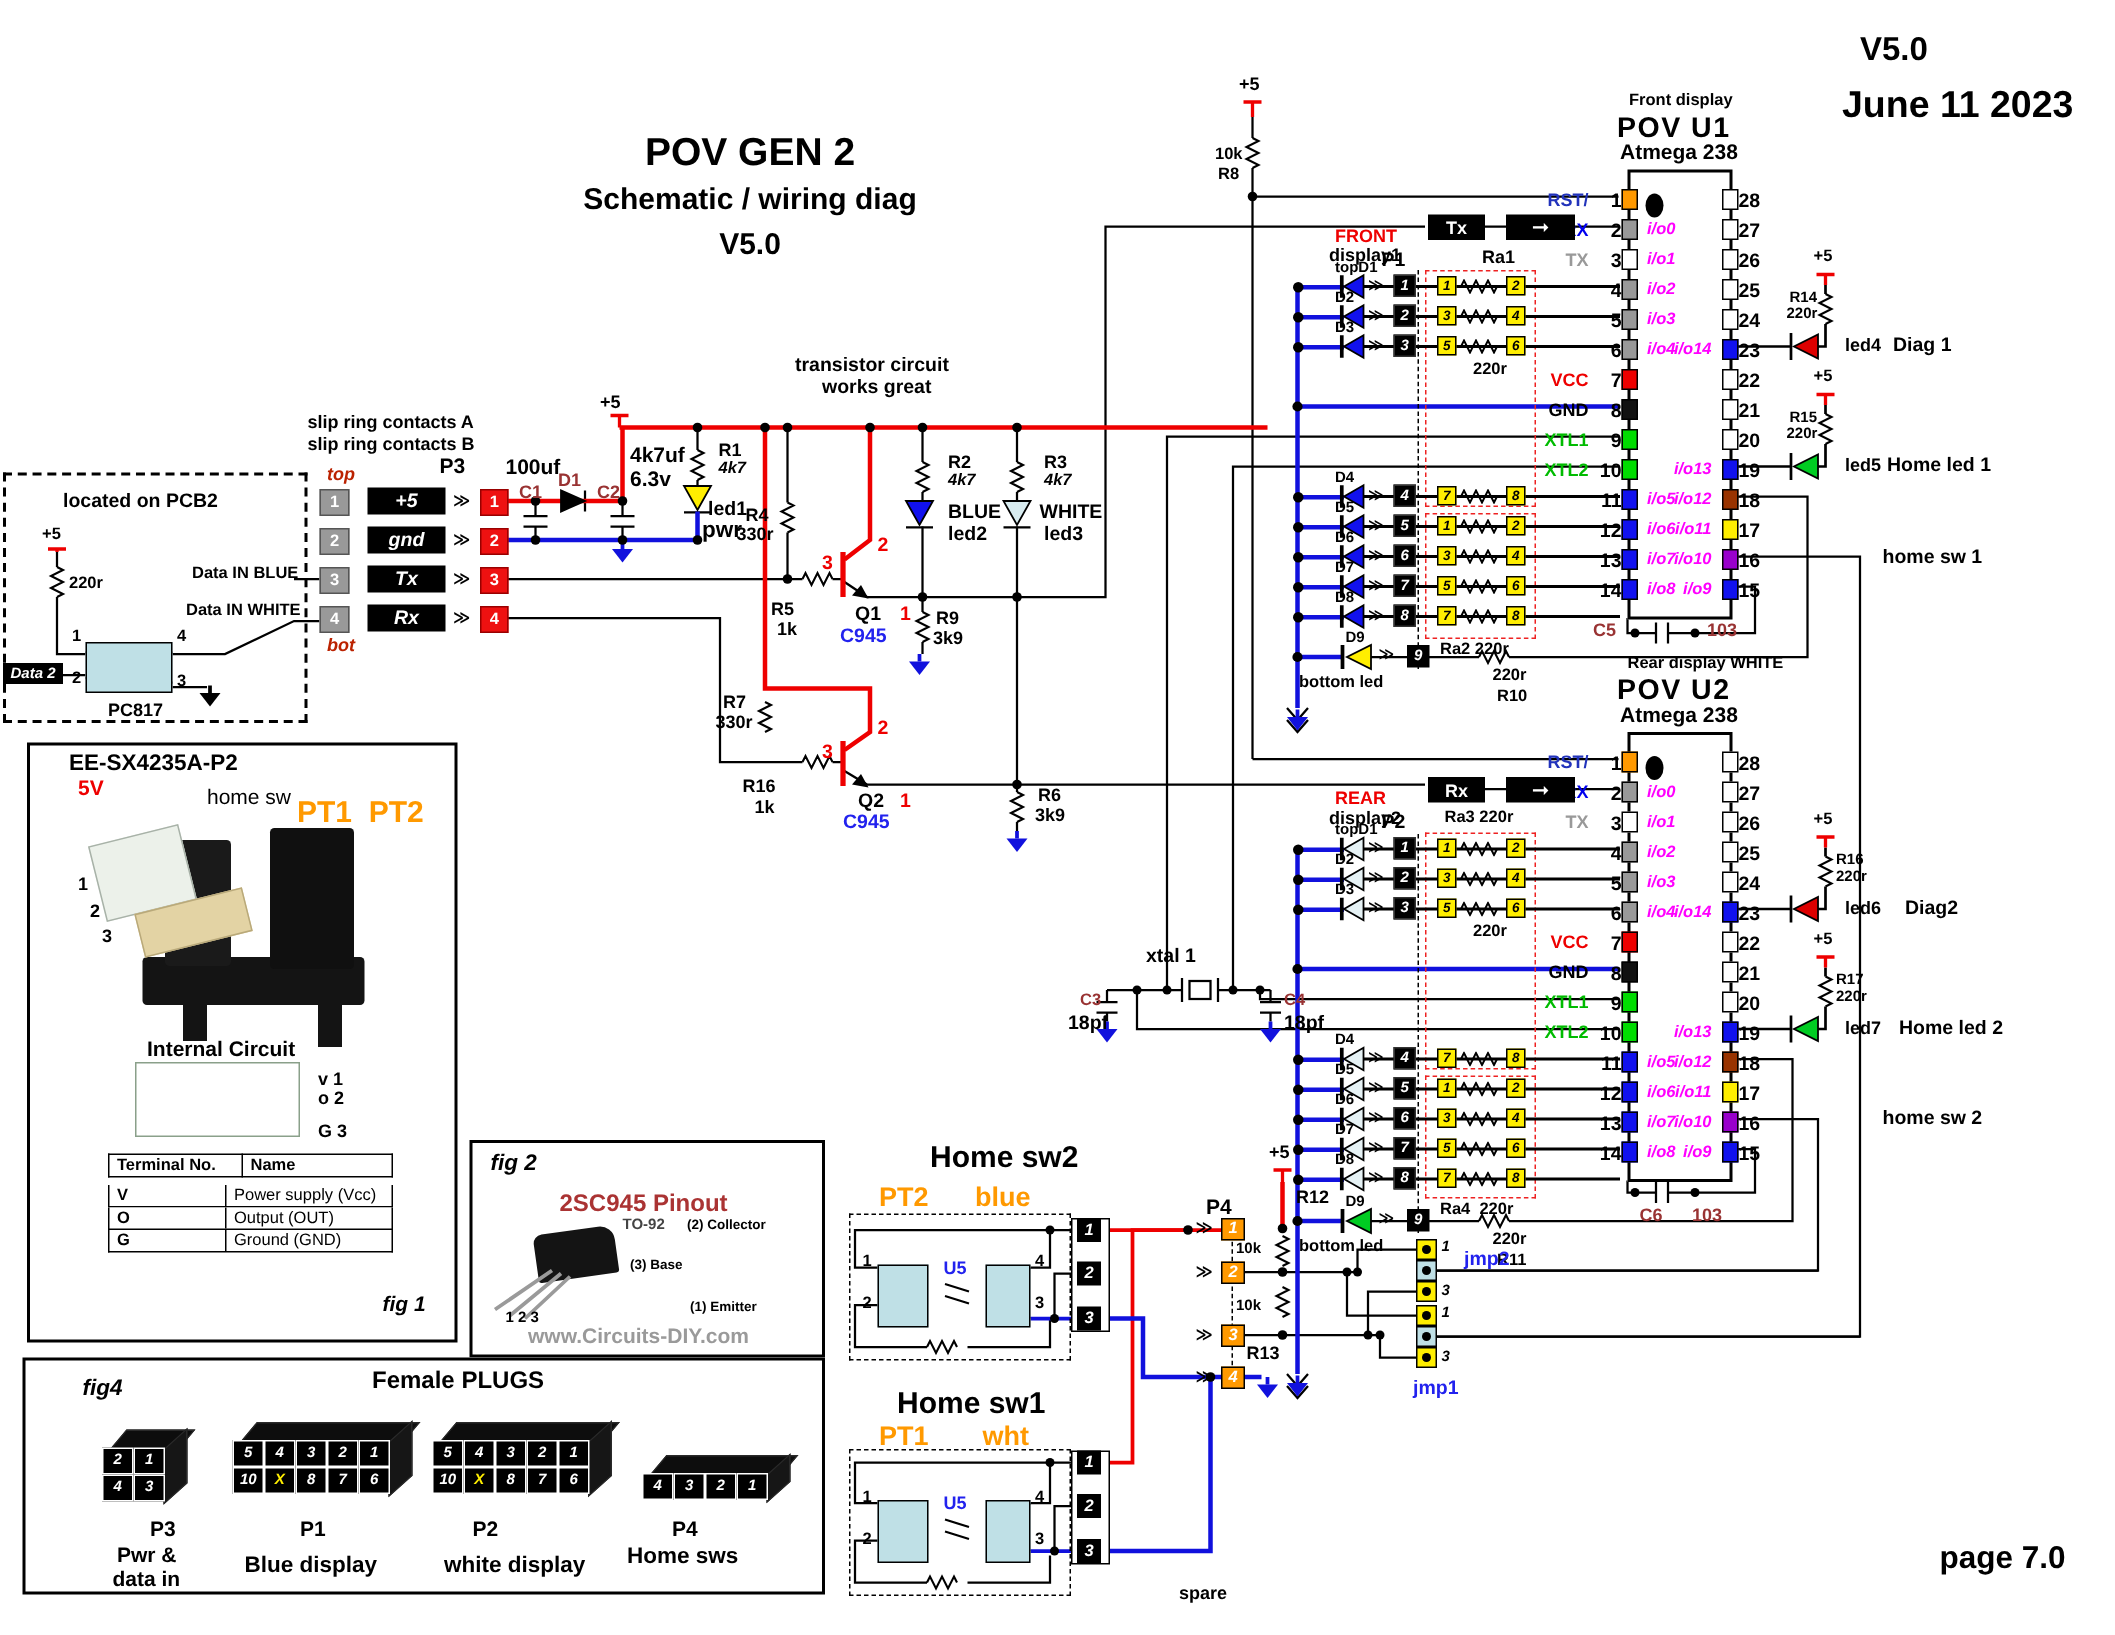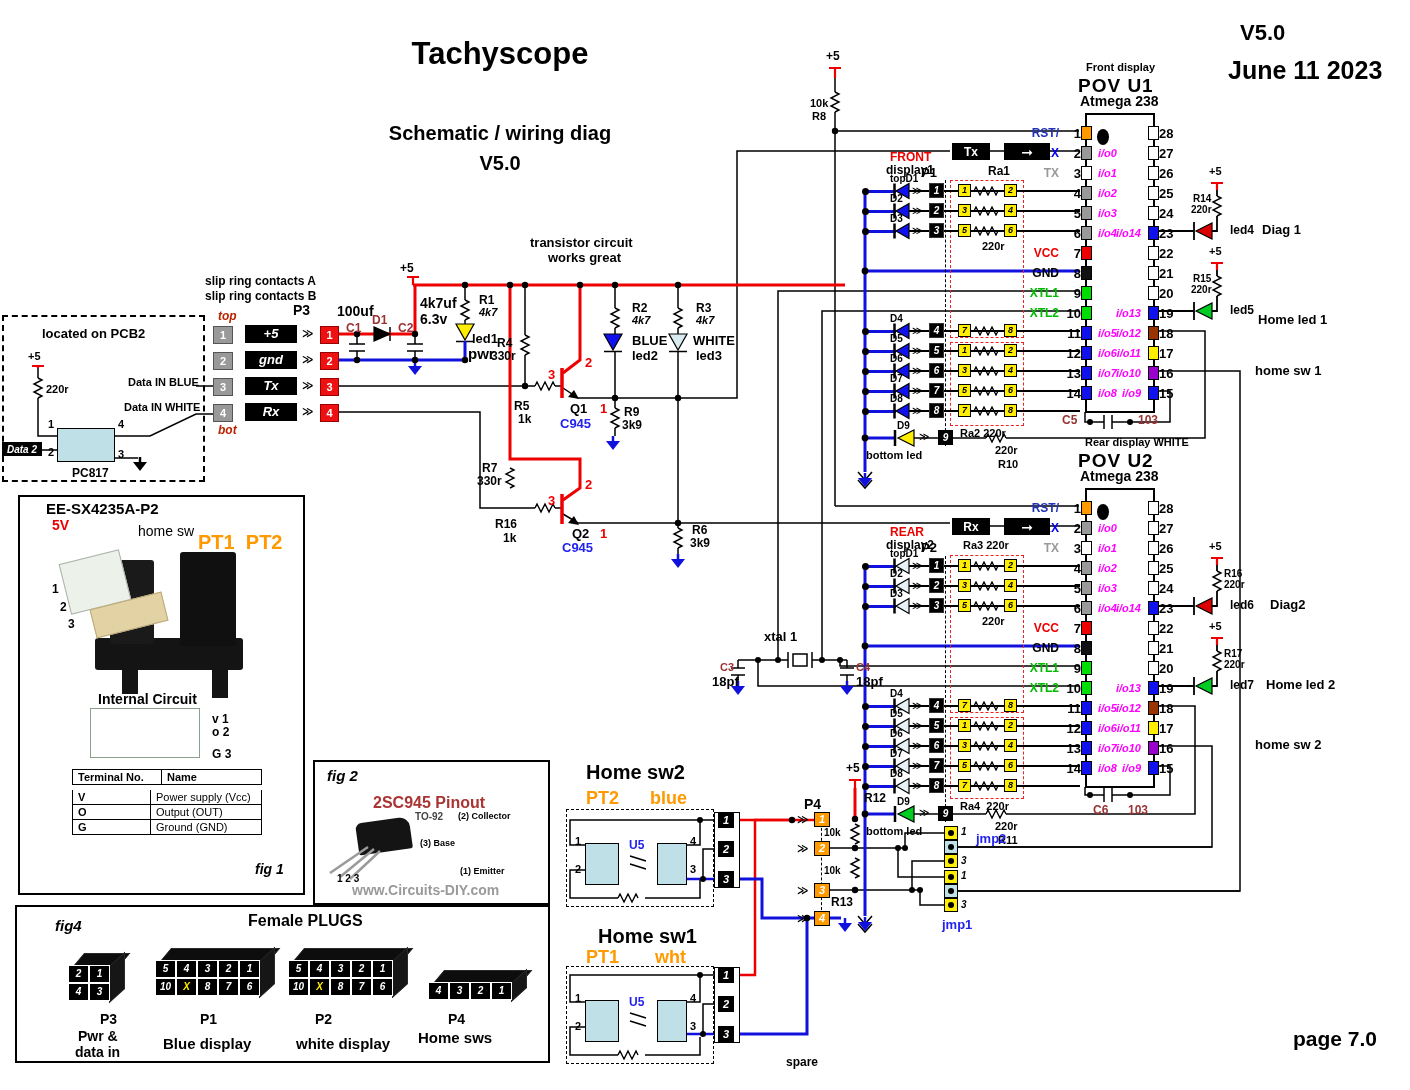--- a/index.html
+++ b/index.html
@@ -305,21 +305,21 @@
     <path d="M343,956 C351,938 363,932 373,938" stroke="#8b2e20" stroke-width="5"></path>
     <path d="M363,956 C371,938 383,932 393,938" stroke="#8b2e20" stroke-width="5"></path>
     <path d="M383,956 C391,938 403,932 413,938" stroke="#8b2e20" stroke-width="5"></path>
     <path d="M403,974 C417,966 425,968 429,974" stroke="#cc2020" stroke-width="4.5"></path>
     <path d="M500,978 C515,962 528,958 536,962" stroke="#111" stroke-width="4.5"></path>
     <path d="M505,988 C522,975 535,973 543,978" stroke="#cc2020" stroke-width="4.5"></path>
     <path d="M495,978 C508,966 518,962 526,966" stroke="#8b2e20" stroke-width="4.5"></path>
   </g>
 </svg>
 
-<div class="lbl" style="left:360px;top:38px;width:280px;text-align:center;font-size:31px;">Tachyscope</div>
+<div class="lbl" style="left:360px;top:88px;width:280px;text-align:center;font-size:26px;">POV GEN 2</div>
 <div class="lbl" style="left:360px;top:123px;width:280px;text-align:center;font-size:20px;">Schematic / wiring diag</div>
 <div class="lbl" style="left:360px;top:153px;width:280px;text-align:center;font-size:20px;">V5.0</div>
 <div class="lbl" style="left:1240px;top:22px;font-size:22px;">V5.0</div>
 <div class="lbl" style="left:1228px;top:58px;font-size:25px;">June 11 2023</div>
 <div class="lbl" style="left:1293px;top:1028px;font-size:21px;">page 7.0</div>
 <div class="lbl" style="left:530px;top:236px;font-size:13px;">transistor circuit</div>
 <div class="lbl" style="left:548px;top:251px;font-size:13px;">works great</div>
 <div class="lbl" style="left:205px;top:275px;font-size:12px;">slip ring contacts A</div>
 <div class="lbl" style="left:205px;top:290px;font-size:12px;">slip ring contacts B</div>
 <div class="lbl" style="left:786px;top:1056px;font-size:12px;">spare</div>
@@ -1047,21 +1047,21 @@
 
 <div class="lbl" style="left:1209px;top:166px;font-size:11px;">+5</div>
 <div class="lbl" style="left:1193px;top:194px;font-size:10px;">R14</div>
 <div class="lbl" style="left:1191px;top:205px;font-size:10px;">220r</div>
 <div class="lbl" style="left:1230px;top:224px;font-size:12px;">led4</div>
 <div class="lbl" style="left:1262px;top:223px;font-size:13px;">Diag 1</div>
 <div class="lbl" style="left:1209px;top:246px;font-size:11px;">+5</div>
 <div class="lbl" style="left:1193px;top:274px;font-size:10px;">R15</div>
 <div class="lbl" style="left:1191px;top:285px;font-size:10px;">220r</div>
 <div class="lbl" style="left:1230px;top:304px;font-size:12px;">led5</div>
-<div class="lbl" style="left:1258px;top:303px;font-size:13px;margin-top:10px;">Home led 1</div>
+<div class="lbl" style="left:1258px;top:303px;font-size:13px;">Home led 1</div>
 <div class="lbl" style="left:1255px;top:364px;font-size:13px;">home sw 1</div>
 <div class="lbl dkr" style="left:1062px;top:414px;font-size:12px;">C5</div>
 <div class="lbl dkr" style="left:1138px;top:414px;font-size:12px;">103</div>
 
 <div class="lbl" style="left:1209px;top:541px;font-size:11px;">+5</div>
 <div class="lbl" style="left:1224px;top:569px;font-size:10px;">R16</div>
 <div class="lbl" style="left:1224px;top:580px;font-size:10px;">220r</div>
 <div class="lbl" style="left:1230px;top:599px;font-size:12px;">led6</div>
 <div class="lbl" style="left:1270px;top:598px;font-size:13px;">Diag2</div>
 <div class="lbl" style="left:1209px;top:621px;font-size:11px;">+5</div>
@@ -1104,21 +1104,21 @@
 <div class="lbl blu" style="left:976px;top:832px;font-size:13px;color:#2222ee;">jmp2</div>
 <div class="jmp" style="left:944px;top:870px;">
   <div class="c" style="background:#ffee00;"></div>
   <div class="c" style="background:#bfe0e6;"></div>
   <div class="c" style="background:#ffee00;"></div>
 </div>
 <div class="lbl i" style="left:961px;top:871px;font-size:10px;">1</div>
 <div class="lbl i" style="left:961px;top:900px;font-size:10px;">3</div>
 <div class="lbl blu" style="left:942px;top:918px;font-size:13px;color:#2222ee;">jmp1</div>
 
-<div class="lbl" style="left:586px;top:762px;font-size:20px;">Home sw2</div>
+<div class="lbl" style="left:620px;top:762px;font-size:20px;">Home sw2</div>
 <div class="lbl org" style="left:586px;top:789px;font-size:18px;">PT2</div>
 <div class="lbl org" style="left:650px;top:789px;font-size:18px;">blue</div>
 <div class="dash" style="left:566px;top:809px;width:148px;height:98px;border-width:1.5px;"></div>
 <div class="u5box" style="left:585px;top:843px;width:34px;height:42px;"></div>
 <div class="u5box" style="left:657px;top:843px;width:30px;height:42px;"></div>
 <div class="lbl blu" style="left:629px;top:839px;font-size:12px;color:#2222ee;">U5</div>
 <div class="lbl" style="left:575px;top:836px;font-size:11px;">1</div>
 <div class="lbl" style="left:575px;top:864px;font-size:11px;">2</div>
 <div class="lbl" style="left:690px;top:836px;font-size:11px;">4</div>
 <div class="lbl" style="left:690px;top:864px;font-size:11px;">3</div>

